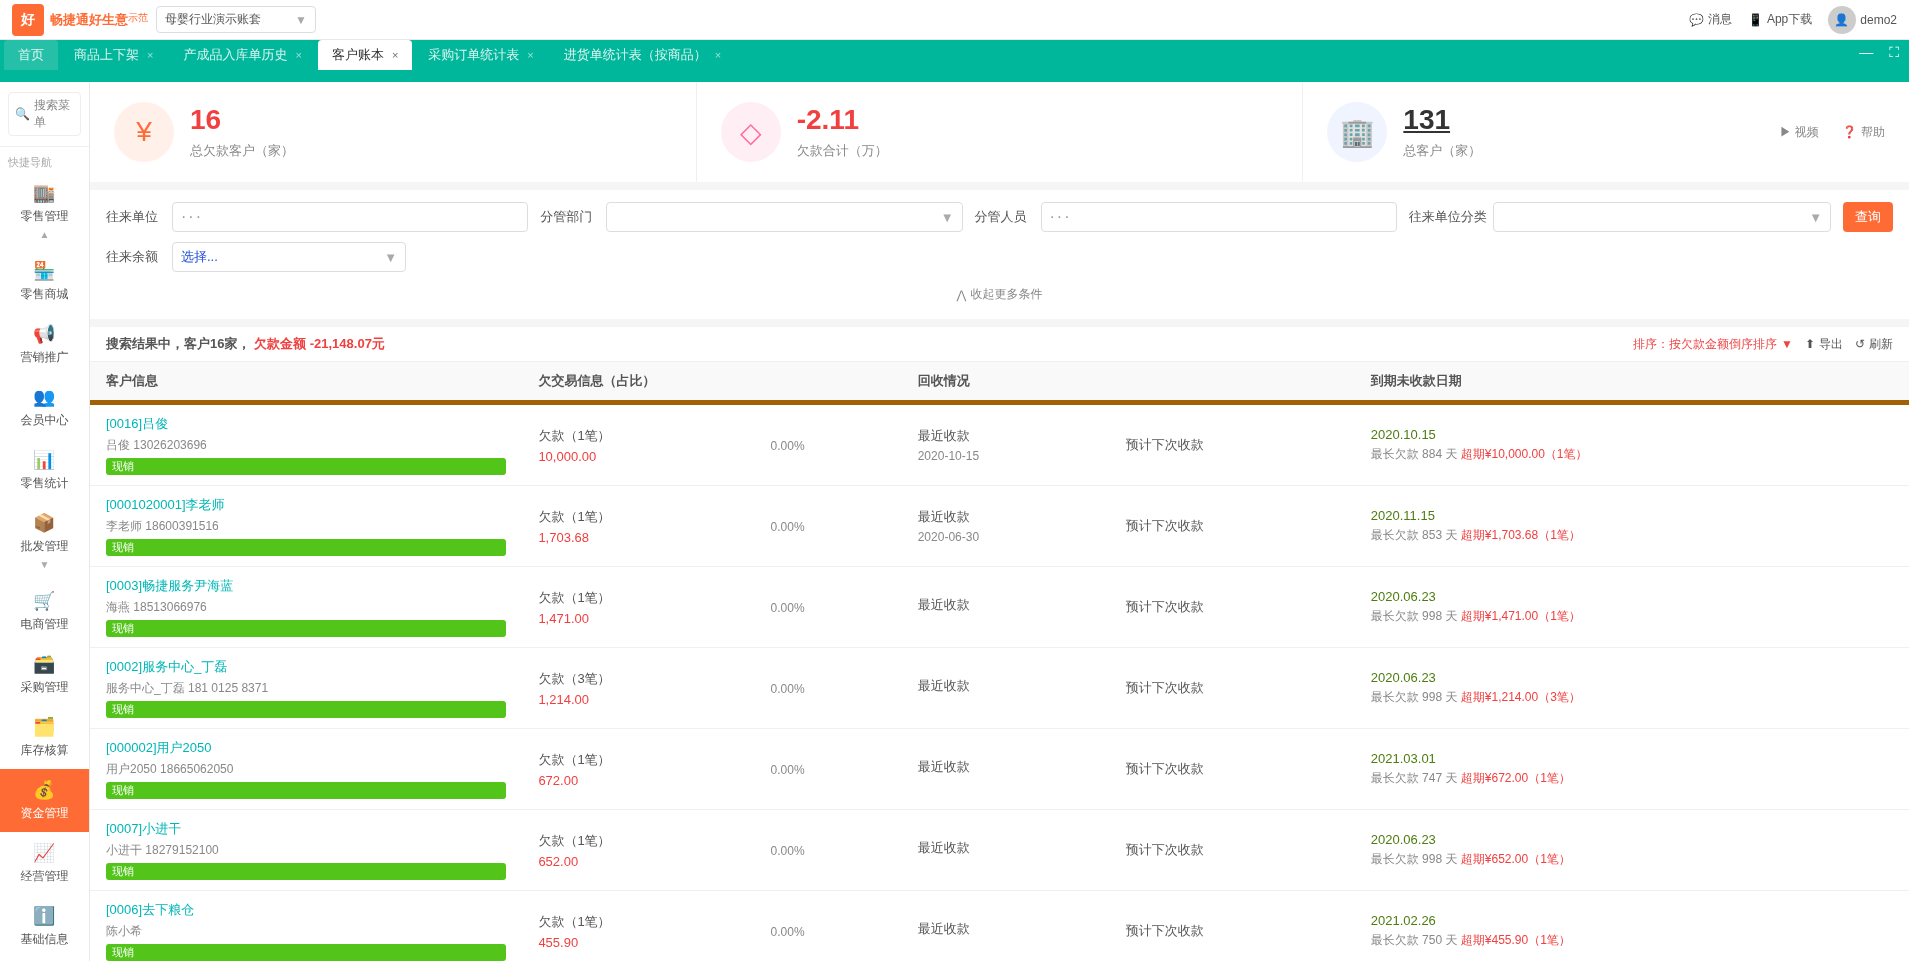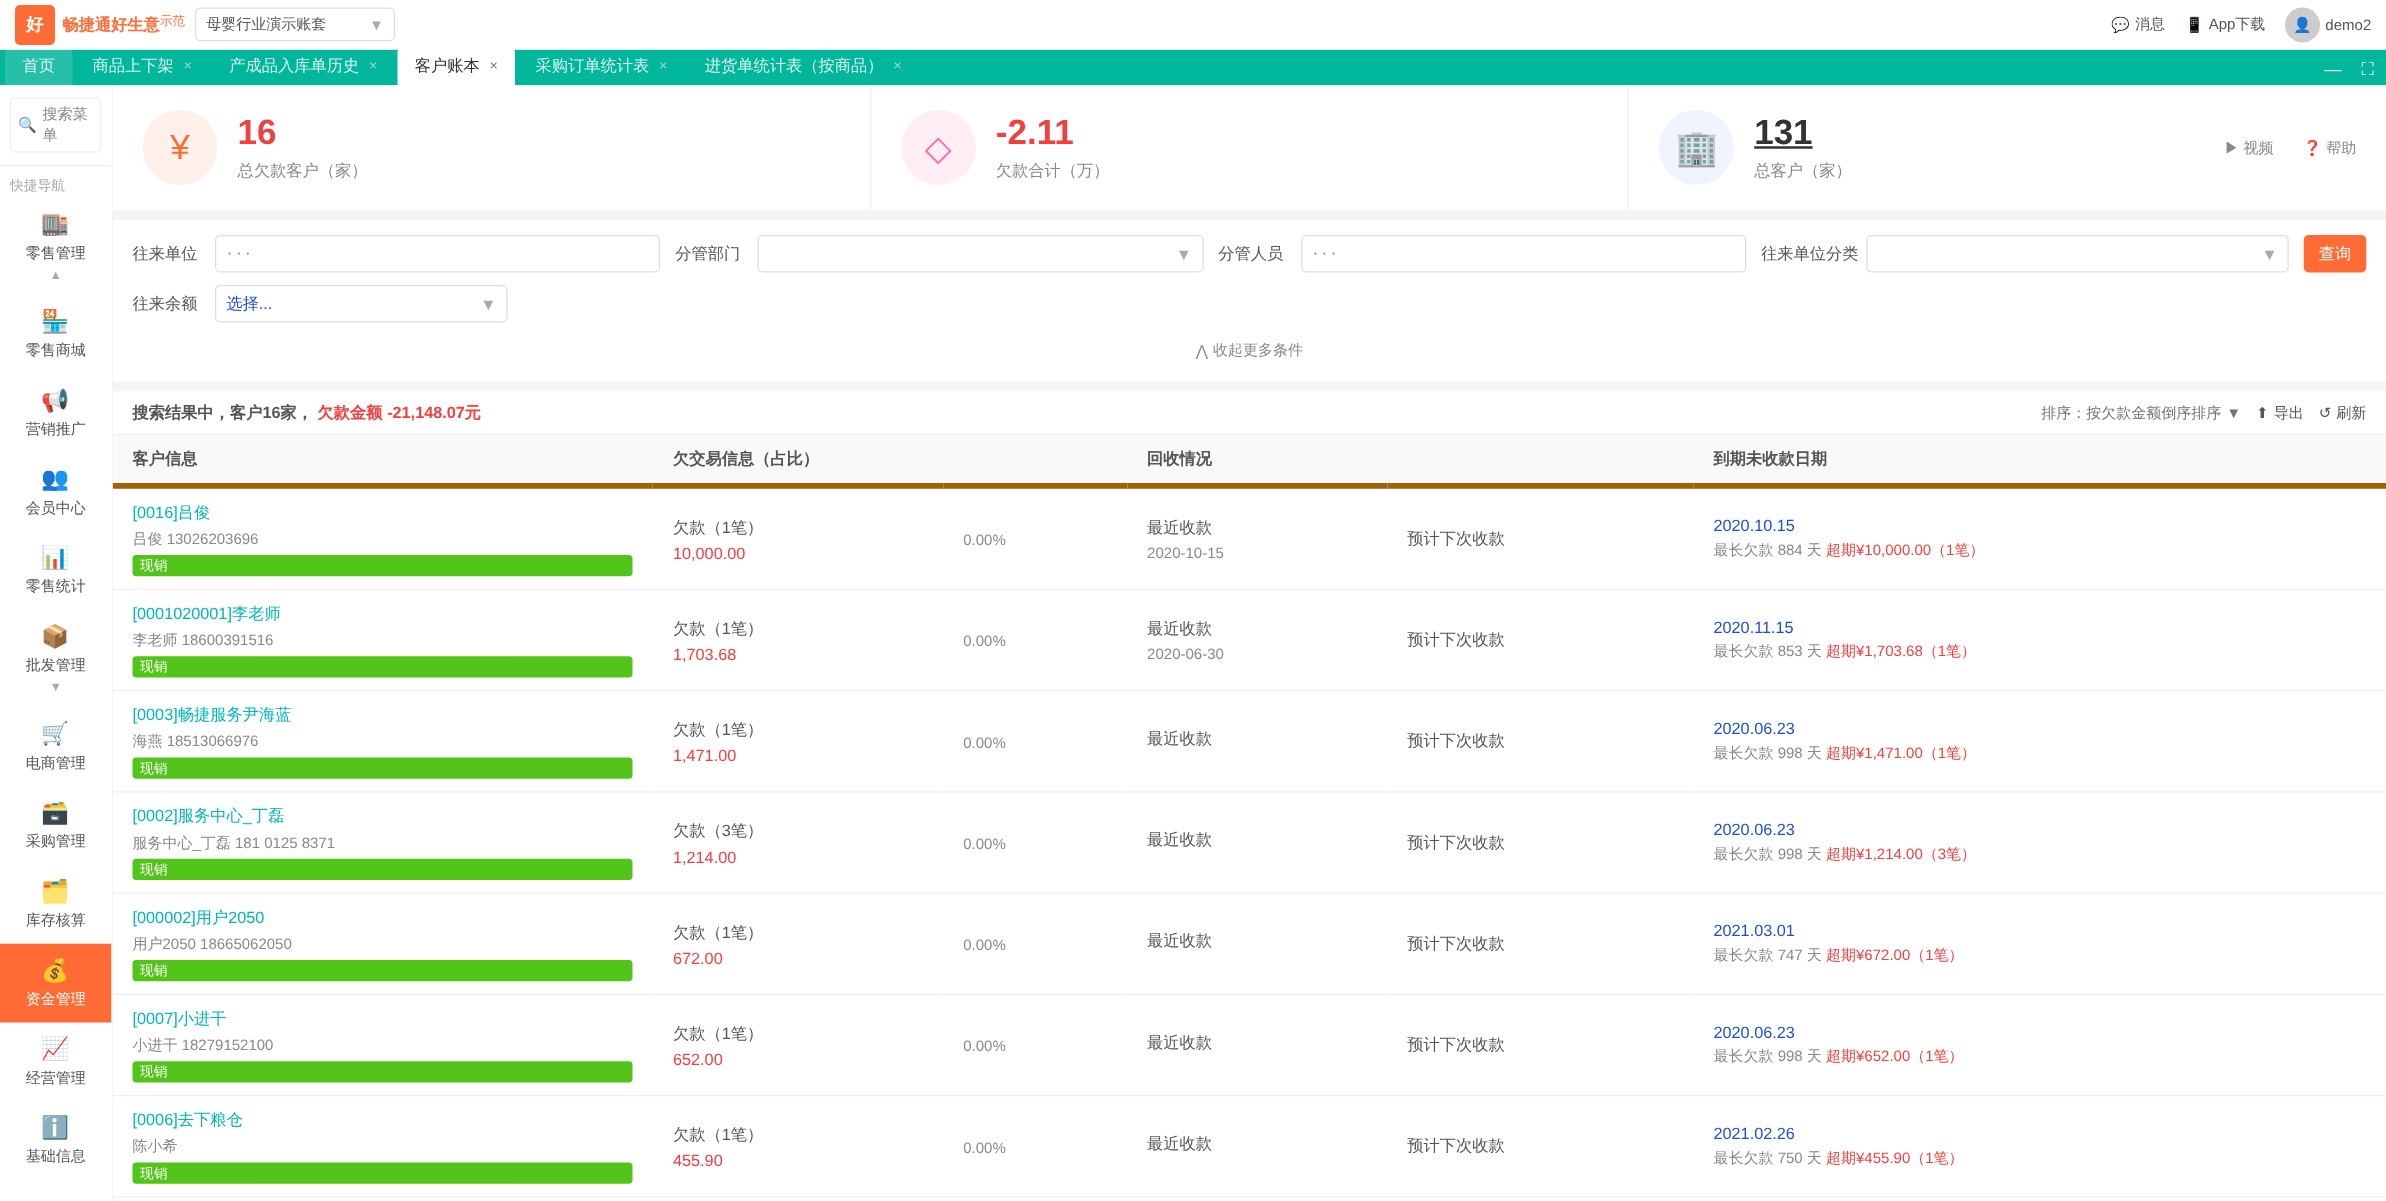--- a/index.html
+++ b/index.html
@@ -11,21 +11,21 @@
     .top-bar-left { display: flex; align-items: center; gap: 8px; }
     .logo-area { display: flex; align-items: center; gap: 6px; }
     .logo-icon { width: 32px; height: 32px; background: #ff6b35; border-radius: 4px; display: flex; align-items: center; justify-content: center; color: #fff; font-size: 14px; font-weight: bold; }
     .app-name { color: #ff6b35; font-size: 13px; font-weight: bold; }
     .store-selector { display: flex; align-items: center; gap: 4px; padding: 4px 8px; border: 1px solid #ddd; border-radius: 4px; font-size: 12px; color: #555; cursor: pointer; min-width: 160px; }
     .top-bar-right { margin-left: auto; display: flex; align-items: center; gap: 16px; }
     .top-bar-icon-btn { display: flex; align-items: center; gap: 4px; font-size: 12px; color: #555; cursor: pointer; }
     .avatar { width: 28px; height: 28px; border-radius: 50%; background: #ccc; display: flex; align-items: center; justify-content: center; overflow: hidden; }
 
     
-    .tab-bar { display: flex; align-items: flex-end; background: #00b69b; height: 28px; padding: 0 4px; gap: 2px; }
+    .tab-bar { display: flex; align-items: flex-start; background: #00b69b; height: 42px; padding: 0 4px; gap: 2px; }
     .tab-item { display: flex; align-items: center; gap: 4px; padding: 6px 14px; border-radius: 4px 4px 0 0; font-size: 13px; cursor: pointer; color: rgba(255,255,255,0.85); white-space: nowrap; }
     .tab-item.active { background: #fff; color: #333; }
     .tab-item .close-icon { font-size: 11px; opacity: 0.7; margin-left: 4px; }
     .tab-home { background: rgba(255,255,255,0.15); }
     .tab-bar-actions { margin-left: auto; display: flex; gap: 4px; }
     .tab-bar-btn { color: #fff; cursor: pointer; padding: 4px 6px; font-size: 14px; }
 
     
     .main-area { display: flex; flex: 1; overflow: hidden; }
 
@@ -68,42 +68,42 @@
     .filter-select-arrow { color: #aaa; }
     .filter-btn-search { background: #ff6b35; color: #fff; border: none; border-radius: 4px; padding: 6px 12px; font-size: 13px; cursor: pointer; white-space: nowrap; }
     .collapse-row { display: flex; justify-content: center; padding: 4px; }
     .collapse-btn { color: #888; font-size: 12px; cursor: pointer; display: flex; align-items: center; gap: 4px; }
 
     
     .results-bar { background: #fff; padding: 8px 16px; display: flex; align-items: center; justify-content: space-between; border-bottom: 1px solid #f0f0f0; margin-bottom: 0; }
     .results-info { font-size: 13px; color: #555; font-weight: bold; }
     .results-info span.highlight { color: #f04040; }
     .results-actions { display: flex; align-items: center; gap: 12px; font-size: 12px; color: #555; }
-    .sort-btn { display: flex; align-items: center; gap: 4px; cursor: pointer; color: #737373; text-align: center; }
+    .sort-btn { display: flex; align-items: center; gap: 4px; cursor: pointer; color: #ef4444; text-align: center; }
     .action-btn { display: flex; align-items: center; gap: 4px; cursor: pointer; color: #555; }
 
     
     .table-container { flex: 1; overflow-y: auto; background: #fff; }
     table { width: 100%; border-collapse: collapse; }
     thead th { background: #f9f9f9; padding: 10px 16px; text-align: left; font-size: 13px; font-weight: 600; color: #555; border-bottom: 5px solid #a16207; position: sticky; top: 0; z-index: 1; }
     tbody tr { border-bottom: 1px solid #f0f0f0; }
     td { padding: 10px 16px; font-size: 13px; vertical-align: middle; }
     .customer-info { display: flex; flex-direction: column; gap: 4px; }
     .customer-name { color: #00b6b6; cursor: pointer; font-weight: 500; }
     .customer-phone { font-size: 12px; color: #888; }
     .tag-green { background: #52c41a; color: #fff; font-size: 11px; padding: 1px 6px; border-radius: 3px; display: inline-block; }
     .debt-amount { color: #f04040; font-weight: 500; }
     .debt-info { display: flex; flex-direction: column; gap: 4px; }
     .debt-label { color: #555; }
     .debt-ratio { color: #888; font-size: 12px; }
     .collection-info { display: flex; flex-direction: column; gap: 4px; }
     .collection-label { color: #555; }
     .collection-date { color: #888; font-size: 12px; }
     .overdue-info { display: flex; flex-direction: column; gap: 4px; }
-    .overdue-date { color: #1d4ed8; }
+    .overdue-date { color: #4d7c0f; }
     .overdue-days { font-size: 12px; color: #888; }
     .overdue-link { color: #f04040; cursor: pointer; }
   </style>
 </head>
 <body>
 
 <div class="app-wrapper">
 
   <div class="top-bar">
     <div class="top-bar-left">

